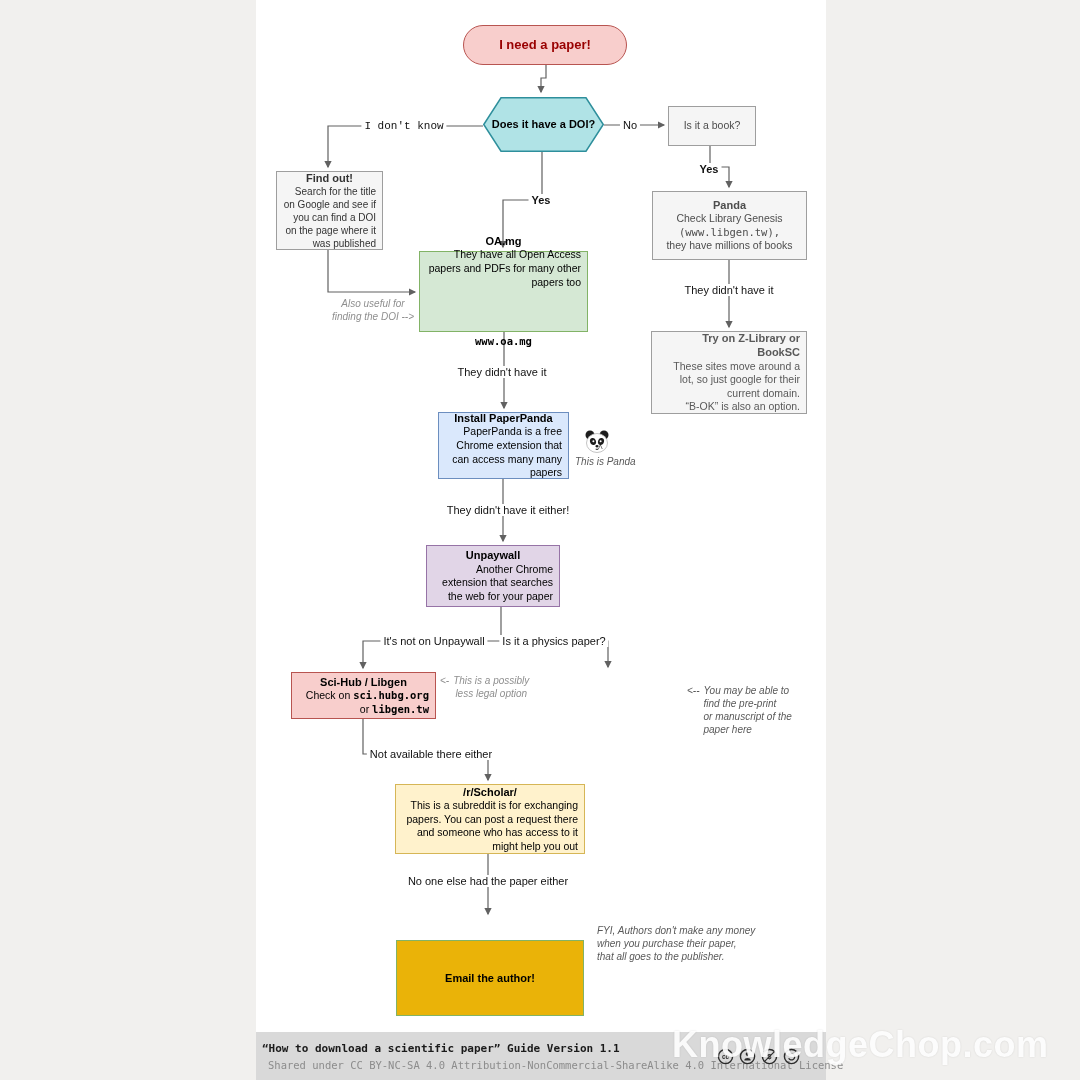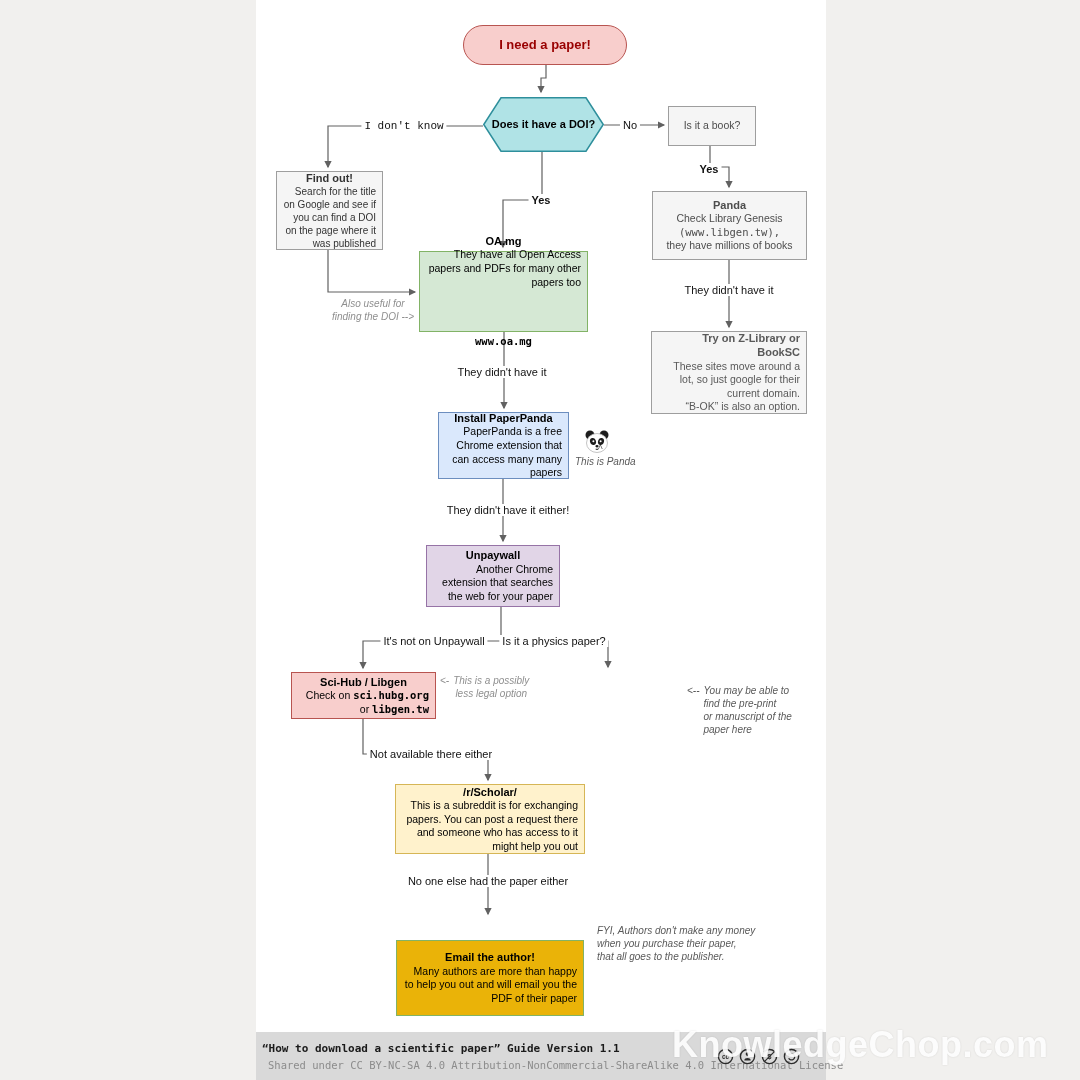--- a/index.html
+++ b/index.html
@@ -148,21 +148,20 @@
   </div>
 
 
   <div class="node n-scholar">
     <div class="title">/r/Scholar/</div>
     <div class="body">This is a subreddit is for exchanging papers. You can post a request there and someone who has access to it might help you out</div>
   </div>
 
   <div class="node n-email">
     <div class="title">Email the author!</div>
-    <div class="body">Many authors are more than happy to help you out and will email you the PDF of their paper</div>
   </div>
 
   <div class="edge-label" style="left:404px;top:126px;font-family:Liberation Mono, monospace;">I don't know</div>
   <div class="edge-label" style="left:630px;top:125px;">No</div>
   <div class="edge-label bold" style="left:541px;top:200px;">Yes</div>
   <div class="edge-label bold" style="left:709px;top:169px;">Yes</div>
   <div class="edge-label" style="left:729px;top:290px;">They didn't have it</div>
   <div class="edge-label" style="left:502px;top:372px;">They didn't have it</div>
   <div class="edge-label" style="left:508px;top:510px;">They didn't have it either!</div>
   <div class="edge-label" style="left:434px;top:641px;">It's not on Unpaywall</div>

